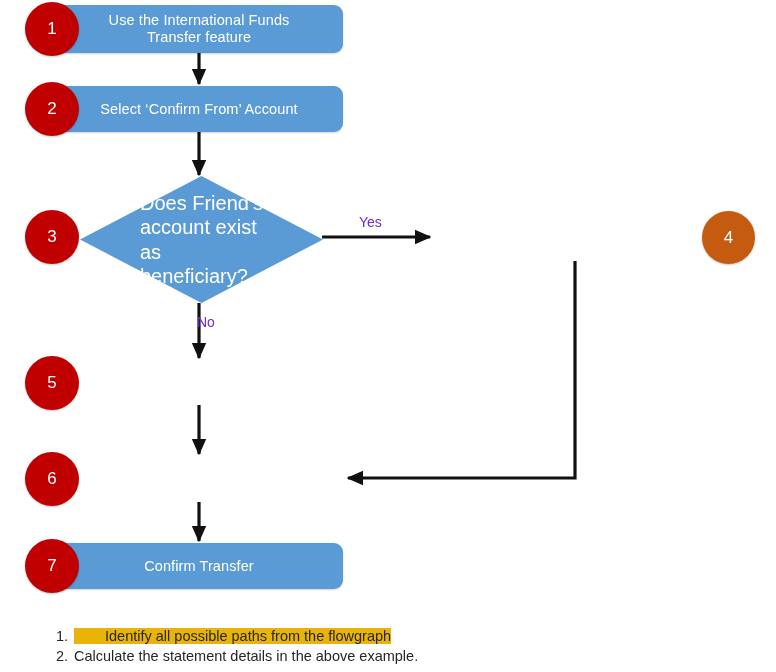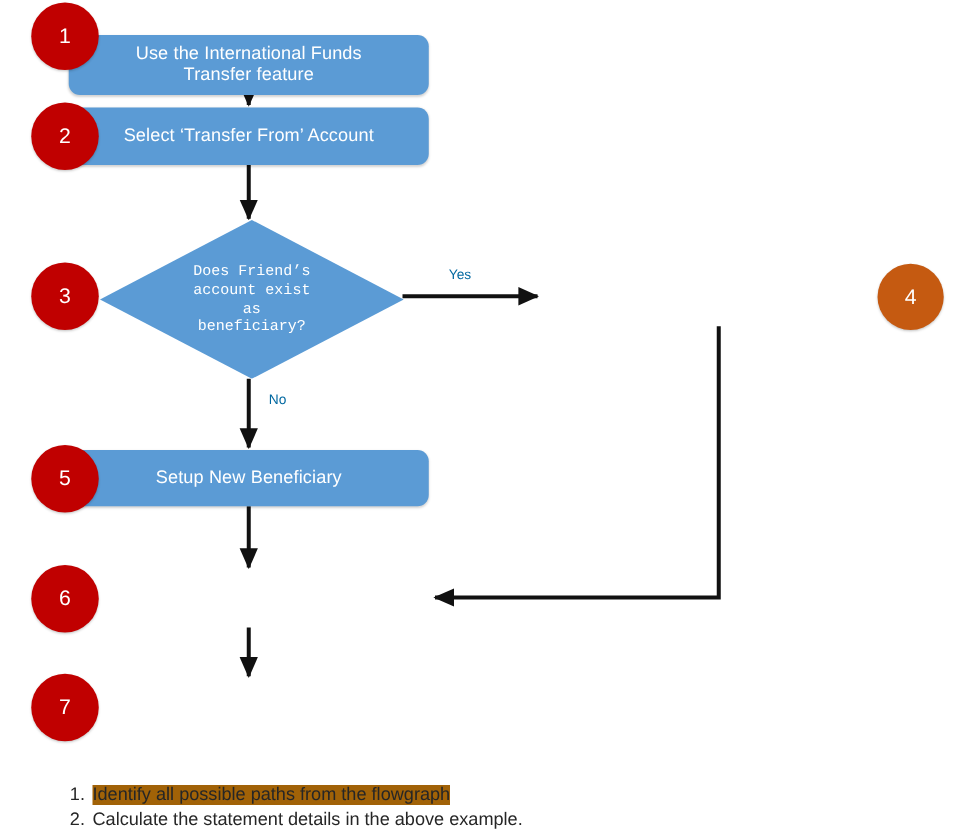--- a/index.html
+++ b/index.html
@@ -80,33 +80,31 @@
   .diamond-label {
     position: absolute;
     left: 0;
     top: 0;
     width: 100%;
     height: 100%;
     display: flex;
     align-items: center;
     justify-content: center;
     color: #ffffff;
-    font-size: 12px;
+    font-size: 20px;
     line-height: 1.22;
-    text-align: center;
     white-space: pre-line;
     pointer-events: none;
-    font-family: Liberation Mono, monospace;
   }
 
   
   .edge-label {
     position: absolute;
-    color: #0369a1;
-    font-size: 11px;
+    color: #6d28d9;
+    font-size: 14px;
     z-index: 3;
     white-space: nowrap;
   }
 
   
   .notes {
     position: absolute;
     left: 48px;
     top: 626px;
     font-family: "Liberation Sans", sans-serif;
@@ -114,21 +112,22 @@
     color: #262626;
     line-height: 1.38;
   }
   .notes ol {
     margin: 0;
     padding-left: 24px;
     list-style-position: outside;
   }
   .notes li { padding-left: 2px; }
   .notes li .txt.highlighted {
-    background: #a16207;
+    background: #eab308;
+    padding-left: 31px;
   }
 </style>
 </head>
 <body>
 
 <div id="canvas">
 
   <svg id="edges" viewBox="0 0 776 672" width="776" height="672" xmlns="http://www.w3.org/2000/svg">
     <defs>
       <marker id="arrow" viewBox="0 0 10 10" refX="9.2" refY="5" markerWidth="5.2" markerHeight="5.2" orient="auto-start-reverse">
@@ -158,30 +157,30 @@
 
     <g>
       <line x1="199" y1="502" x2="199" y2="541" stroke="#111111" stroke-width="3.2" marker-end="url(#arrow)"></line>
     </g>
 
     <g>
       <path d="M 575 261 L 575 478 L 348 478" fill="none" stroke="#111111" stroke-width="3.2" marker-end="url(#arrow)"></path>
     </g>
   </svg>
 
-  <div class="proc-box box1" style="left:55px; top:5px; width:288px; height:48px;margin-top:23px;">
+  <div class="proc-box box1" style="left:55px; top:5px; width:288px; height:48px;">
     <span class="proc-label">Use the International Funds
 Transfer feature</span>
   </div>
   <div class="badge red" style="left:25px; top:2px; width:54px; height:54px;">
     <span>1</span>
   </div>
 
   <div class="proc-box" style="left:55px; top:86px; width:288px; height:46px;">
-    <span class="proc-label">Select ‘Transfer From’ Account</span>
+    <span class="proc-label">Select ‘Confirm From’ Account</span>
   </div>
   <div class="badge red" style="left:25px; top:82px; width:54px; height:54px;">
     <span>2</span>
   </div>
 
   <div class="diamond-wrap" style="left:80px; top:176px; width:243px; height:127px;">
     <svg class="diamond-shape" viewBox="0 0 243 127" preserveAspectRatio="none" xmlns="http://www.w3.org/2000/svg">
       <polygon points="121.5,0 243,63.5 121.5,127 0,63.5" fill="#5B9BD5"></polygon>
     </svg>
     <span class="diamond-label">Does Friend’s
@@ -190,39 +189,39 @@
 beneficiary?</span>
   </div>
   <div class="badge red" style="left:25px; top:210px; width:54px; height:54px;">
     <span>3</span>
   </div>
 
   <div class="badge orange" style="left:702px; top:211px; width:53px; height:53px;">
     <span>4</span>
   </div>
 
-  <div class="proc-box" style="left:55px; top:360px; width:288px; height:45px;">
-    <span class="proc-label">Setup New Beneficiary</span>
-  </div>
   <div class="badge red" style="left:25px; top:356px; width:54px; height:54px;">
     <span>5</span>
   </div>
 
   <div class="badge red" style="left:25px; top:452px; width:54px; height:54px;">
     <span>6</span>
   </div>
 
+  <div class="proc-box" style="left:55px; top:543px; width:288px; height:46px;">
+    <span class="proc-label">Confirm Transfer</span>
+  </div>
   <div class="badge red" style="left:25px; top:539px; width:54px; height:54px;">
     <span>7</span>
   </div>
 
   <div class="edge-label" style="left:359px; top:214px;">
     <span>Yes</span>
   </div>
-  <div class="edge-label" style="left:215px; top:314px;">
+  <div class="edge-label" style="left:197px; top:314px;">
     <span>No</span>
   </div>
 
   <div class="notes">
     <ol>
       <li>
         <span class="txt highlighted">Identify all possible paths from the flowgraph</span>
       </li>
       <li>
         <span class="txt">Calculate the statement details in the above example.</span>

